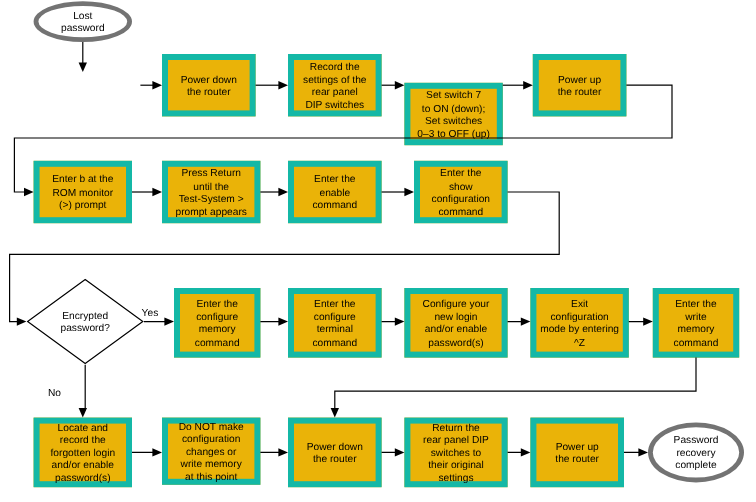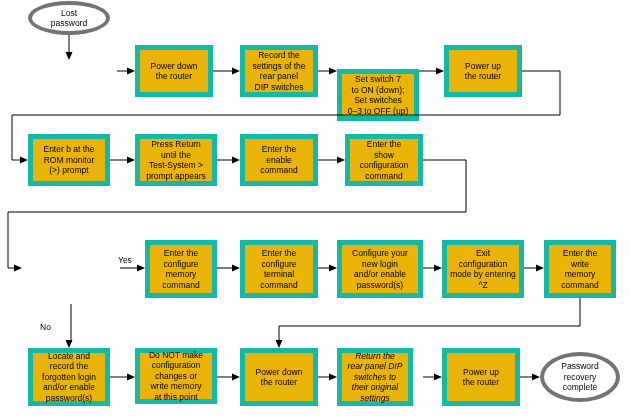--- a/index.html
+++ b/index.html
@@ -120,20 +120,27 @@
 
   <div class="node box" style="left:240px; top:134px; width:78px; height:52px;">Enter the
 enable
 command</div>
 
   <div class="node box" style="left:345px; top:134px; width:78px; height:52px;">Enter the
 show
 configuration
 command</div>
 
+  <div class="diamond-wrap" style="left:22px; top:232px; width:98px; height:72px;">
+    <svg class="diamond-shape" width="98" height="72" viewBox="0 0 98 72">
+      <polygon points="49,1 97,36 49,71 1,36" fill="#ffffff" stroke="#000000" stroke-width="1"></polygon>
+    </svg>
+    <div class="diamond-label">Encrypted
+password?</div>
+  </div>
 
   <div class="node box" style="left:145px; top:240px; width:72px; height:58px;">Enter the
 configure
 memory
 command</div>
 
   <div class="node box" style="left:240px; top:240px; width:78px; height:58px;">Enter the
 configure
 terminal
 command</div>
@@ -161,21 +168,21 @@
 
   <div class="node box" style="left:135px; top:348px; width:82px; height:56px;">Do NOT make
 configuration
 changes or
 write memory
 at this point</div>
 
   <div class="node box" style="left:240px; top:348px; width:78px; height:58px;">Power down
 the router</div>
 
-  <div class="node box" style="left:337px; top:348px; width:76px; height:58px;font-style:italic;">Return the
+  <div class="node box" style="left:337px; top:348px; width:86px; height:58px;">Return the
 rear panel DIP
 switches to
 their original
 settings</div>
 
   <div class="node box" style="left:442px; top:348px; width:78px; height:58px;">Power up
 the router</div>
 
   <div class="node oval" style="left:540px; top:352px; width:80px; height:50px;">Password
 recovery

